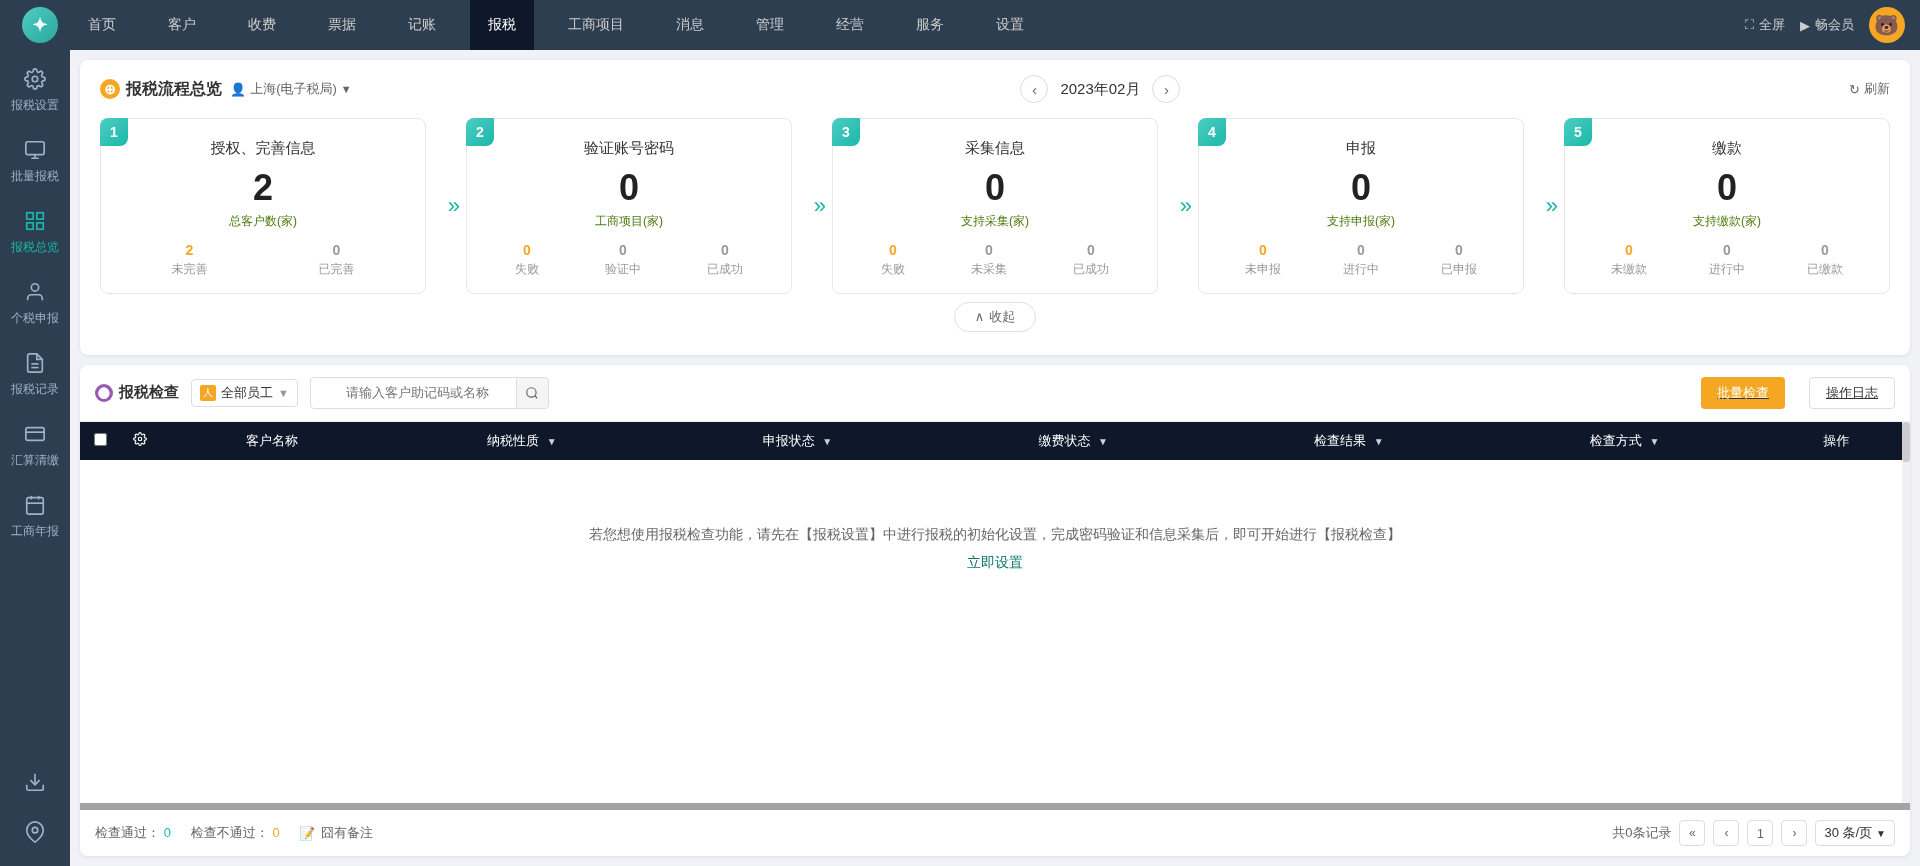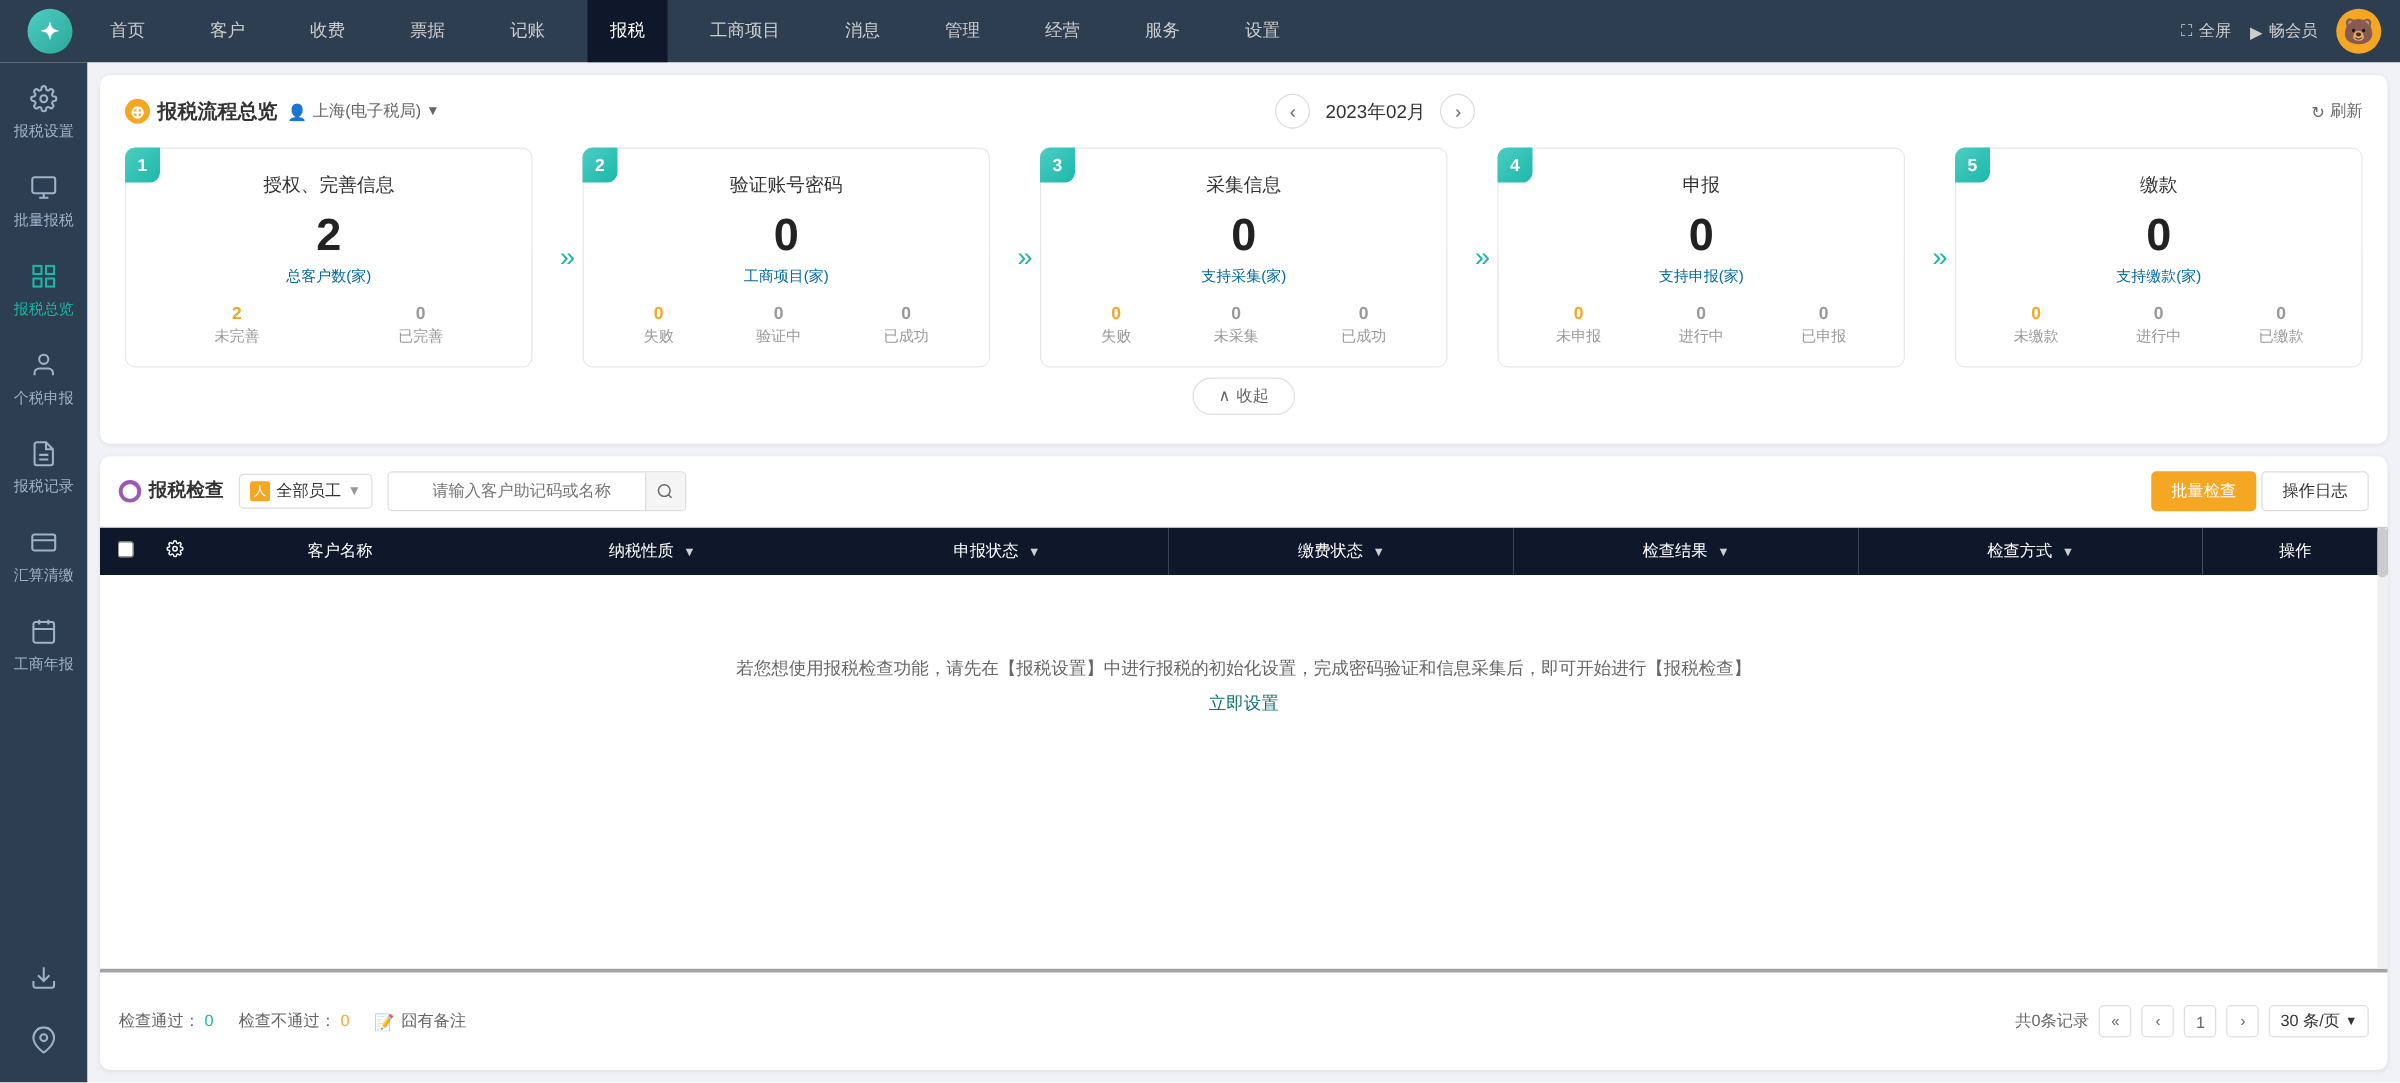--- a/index.html
+++ b/index.html
@@ -259,21 +259,21 @@
       text-align: center;
       font-size: 36px;
       font-weight: bold;
       color: #222;
       line-height: 1.1;
       margin-bottom: 5px;
     }
     .step-subtitle {
       text-align: center;
       font-size: 12px;
-      color: #0369a1;
+      color: #4d7c0f;
       margin-bottom: 12px;
     }
     .step-stats {
       display: flex;
       justify-content: space-around;
       margin-top: 5px;
     }
     .stat-item {
       display: flex;
       flex-direction: column;
@@ -387,21 +387,22 @@
       border-left: 1px solid #ddd;
       cursor: pointer;
       display: flex;
       align-items: center;
       justify-content: center;
       color: #666;
     }
     .header-actions {
       margin-left: auto;
       display: flex;
-      gap: 4px;
+      gap: 24px;
+      text-decoration: underline;
     }
     .btn-batch {
       background: #f5a623;
       color: white;
       border: none;
       border-radius: 4px;
       padding: 6px 16px;
       cursor: pointer;
       font-size: 13px;
     }
@@ -460,22 +461,22 @@
       color: #0f766e;
       cursor: pointer;
       display: block;
       text-decoration: none;
     }
 
     
     .table-footer {
       display: flex;
       align-items: center;
-      padding: 26px 15px;
-      border-top: 3px solid #a3a3a3;
+      padding: 10px 15px;
+      border-top: 7px solid #a3a3a3;
       font-size: 13px;
       color: #666;
       justify-content: space-between;
     }
     .footer-stats {
       display: flex;
       gap: 20px;
     }
     .footer-note {
       display: flex;

